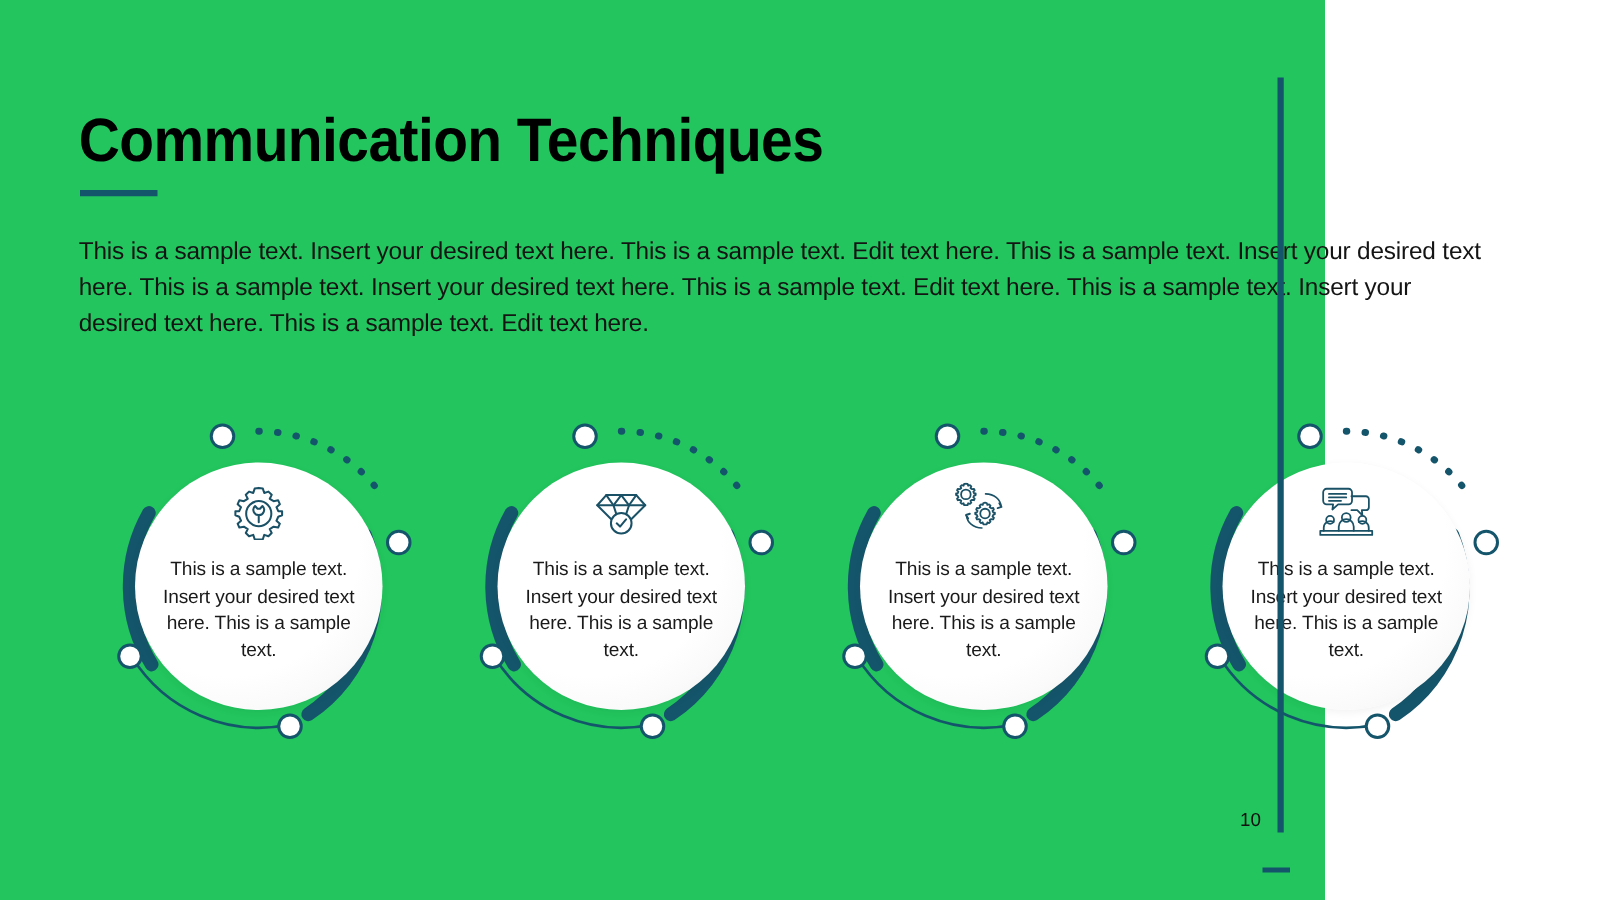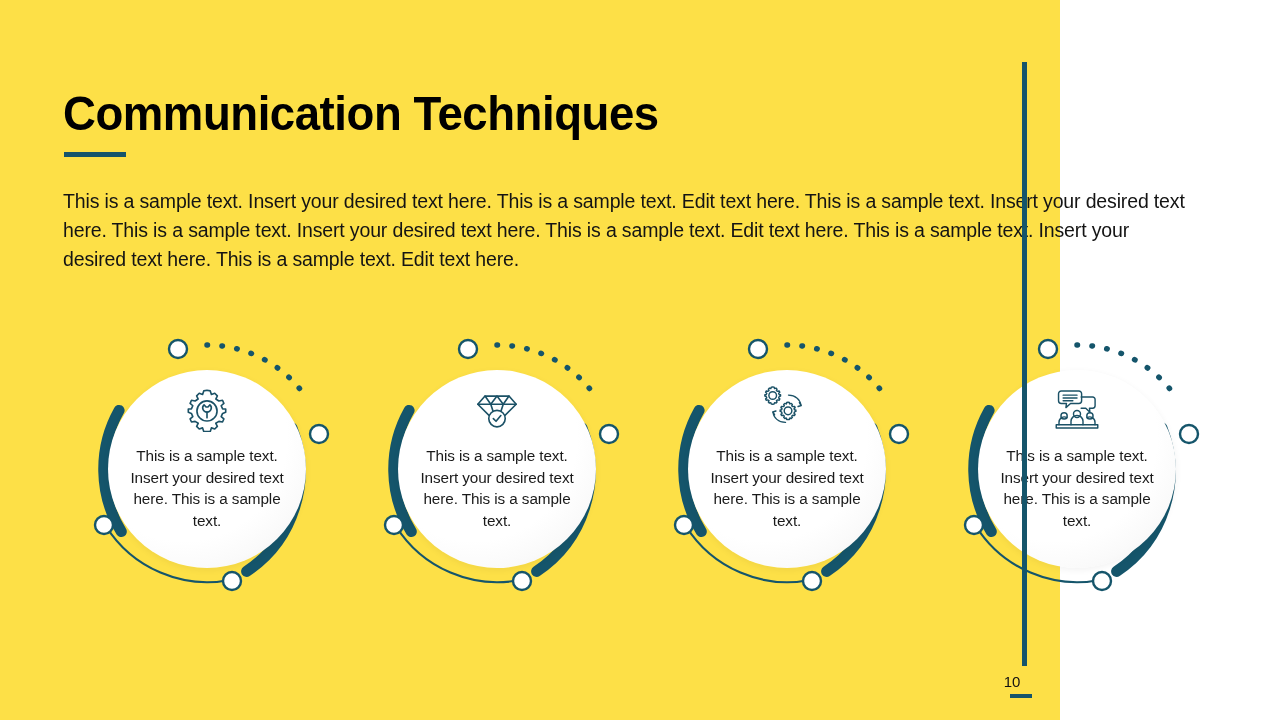--- a/index.html
+++ b/index.html
@@ -5,21 +5,21 @@
   * { margin:0; padding:0; box-sizing:border-box; }
   html,body {
     width:1280px; height:720px;
     background:#ffffff;
     font-family:"Liberation Sans", sans-serif;
     overflow:hidden;
   }
   #slide {
     position:relative;
     width:1060px; height:720px;
-    background:#fde047;
+    background:#22c55e;
   }
 
   
   #title {
     position:absolute;
     left:63px; top:88px;
     font-size:49px;
     font-weight:bold;
     letter-spacing:-0.5px;
     color:#000000;
@@ -96,25 +96,25 @@
 
   
   #edge-bar {
     position:absolute;
     right:33px; top:62px;
     width:5px; height:604px;
     background:#15556b;
   }
   #page-number {
     position:absolute;
-    right:28px; top:673px;
+    right:28px; top:648px;
     font-size:15px;
     color:#111111;
     font-family:"Liberation Sans", sans-serif;
-    text-align:center;
+    text-align:left;
     width:40px;
   }
   #page-rule {
     position:absolute;
     right:28px; top:694px;
     width:22px; height:4px;
     background:#15556b;
   }
 </style>
 </head>

